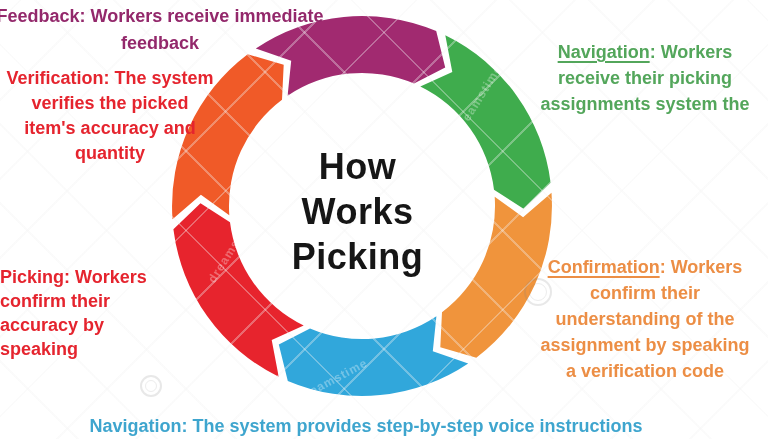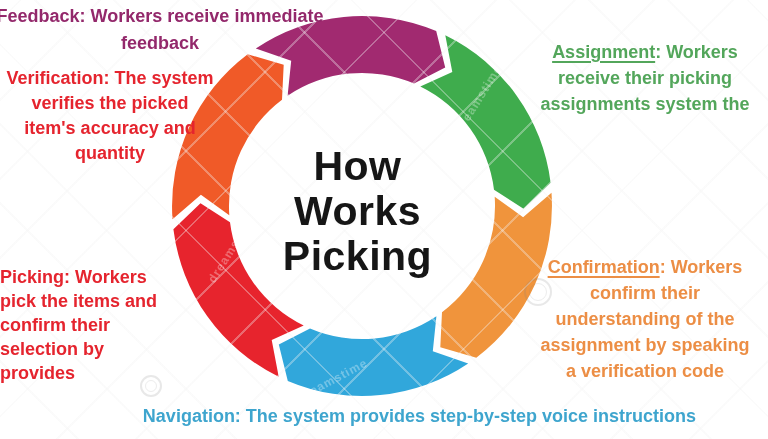--- a/index.html
+++ b/index.html
@@ -38,29 +38,29 @@
   }
   .label{
     position:absolute;z-index:4;
     font-weight:700;font-size:18px;line-height:26px;
     text-align:center;
   }
   .label .ln{white-space:nowrap;}
   .u{text-decoration:underline;text-decoration-thickness:2px;text-underline-offset:3px;}
   .title{
     position:absolute;z-index:4;
-    font-weight:700;font-size:41px;line-height:45px;
+    font-weight:700;font-size:36px;line-height:45px;
     text-align:center;letter-spacing:.5px;
   }
   .lbl-feedback     {left:-16px; top:3px;   width:352px; line-height:27px;}
   .lbl-verification {left:-8px;  top:66px;  width:236px; line-height:25px;}
   .lbl-picking      {left:0px;   top:265px; width:176px; line-height:24px; text-align:left;}
   .lbl-assignment   {left:522px; top:39px;  width:246px;}
   .lbl-confirmation {left:519px; top:254px; width:252px;}
-  .lbl-navigation   {left:36px;  top:403px; width:660px;text-align:right;}
+  .lbl-navigation   {left:36px;  top:413px; width:660px;}
   .title            {left:238px; top:144px; width:239px;}
 </style>
 </head>
 <body>
 
 <div class="stage" style="background: rgb(255, 255, 255);">
 
   <svg id="cycle-svg" width="768" height="439" viewBox="0 0 768 439">
       <path d="M255.8,48.5 A190,190 0 0 1 436.2,31.1 L445.2,67.6 L414.0,83.6 A133,133 0 0 0 287.6,95.7 L291.2,60.8 Z" fill="#A12A70"></path>
       <path d="M445.3,35.2 A190,190 0 0 1 550.6,182.8 L523.5,208.8 L494.0,189.8 A133,133 0 0 0 420.3,86.5 L452.3,72.1 Z" fill="#3FAC4D"></path>
@@ -91,28 +91,27 @@
 
   <div class="label lbl-verification" style="color: rgb(229, 36, 46);">
     <div class="ln">Verification: The system</div>
     <div class="ln">verifies the picked</div>
     <div class="ln">item's accuracy and</div>
     <div class="ln">quantity</div>
   </div>
 
   <div class="label lbl-picking" style="color: rgb(229, 36, 46);">
     <div class="ln">Picking: Workers</div>
-    <div class="ln">pick the items and</div>
     <div class="ln">confirm their</div>
-    <div class="ln">selection by</div>
-    <div class="ln">provides</div>
+    <div class="ln">accuracy by</div>
+    <div class="ln">speaking</div>
   </div>
 
   <div class="label lbl-assignment" style="color: rgb(83, 166, 91);">
-    <div class="ln"><span class="u">Assignment</span><span>: Workers</span></div>
+    <div class="ln"><span class="u">Navigation</span><span>: Workers</span></div>
     <div class="ln">receive their picking</div>
     <div class="ln">assignments system the</div>
   </div>
 
   <div class="label lbl-confirmation" style="color: rgb(236, 142, 69);">
     <div class="ln"><span class="u">Confirmation</span><span>: Workers</span></div>
     <div class="ln">confirm their</div>
     <div class="ln">understanding of the</div>
     <div class="ln">assignment by speaking</div>
     <div class="ln">a verification code</div>

